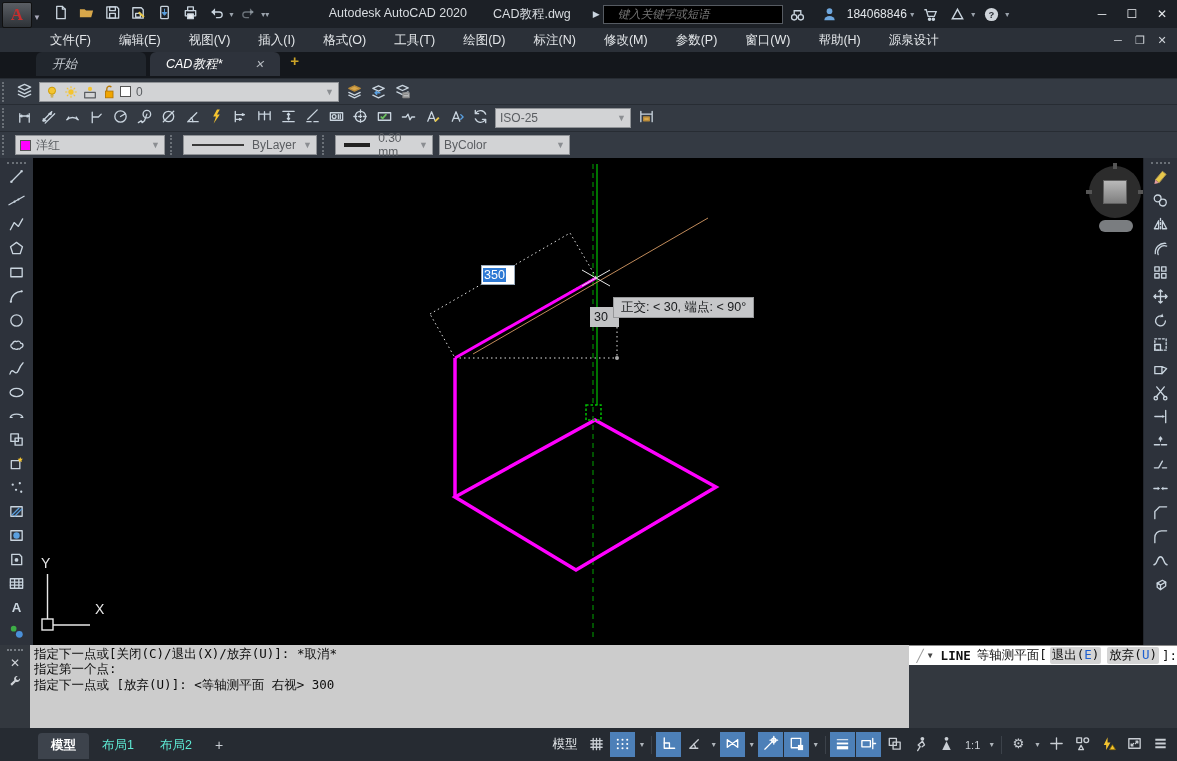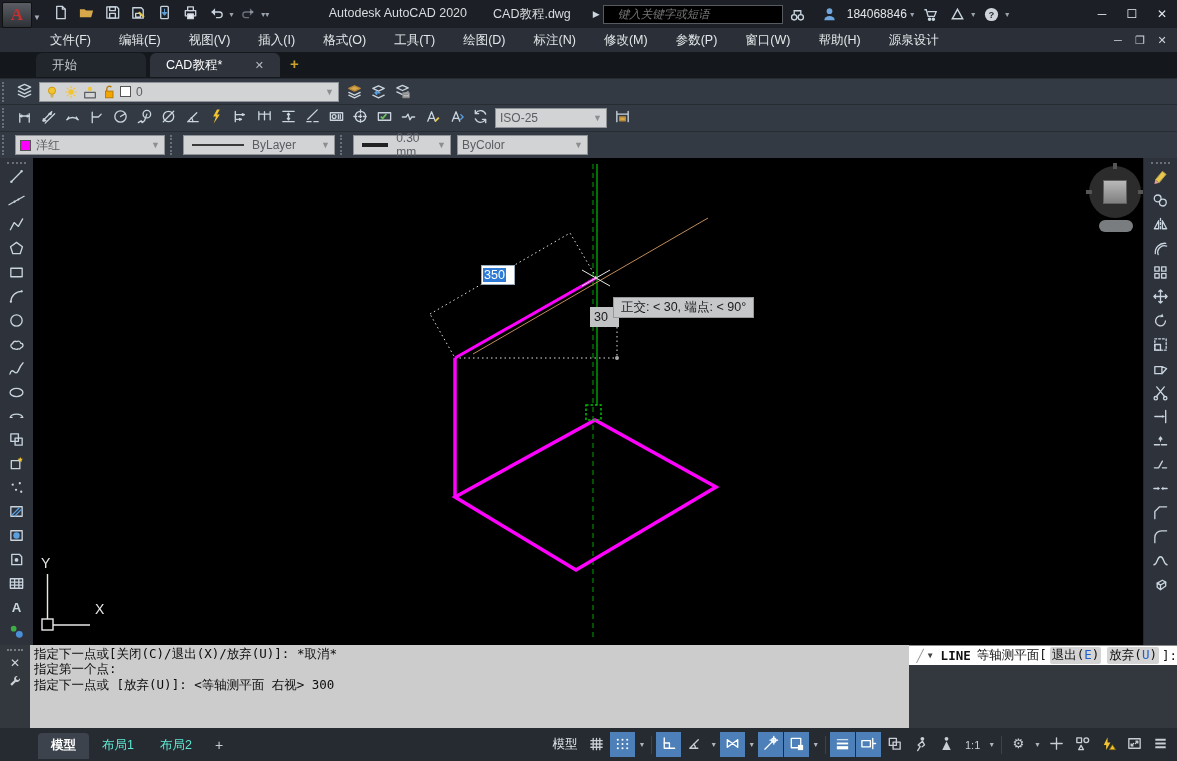--- a/index.html
+++ b/index.html
@@ -33,21 +33,21 @@
   
   .menubar { position:absolute; left:0; top:28px; width:1177px; height:24px; background:#2b3038;
     display:flex; align-items:center; color:#e4e7ea; font-size:12.5px;justify-content:space-between; }
   .menu-item { padding:3px 14px; cursor:default; }
   .doc-ctl { margin-left:auto; display:flex; margin-right:4px; }
   .doc-btn { width:22px; height:20px; display:flex; align-items:center; justify-content:center;
     color:#cfd3d8; font-size:11px; }
 
   
   .doctabs { position:absolute; left:0; top:52px; width:1177px; height:26px; background:#14171c;
-    display:flex; align-items:center; }
+    display:flex; align-items:flex-start;font-style:italic; }
   .dtab { height:24px; display:flex; align-items:center; padding:0 16px; font-size:12.5px;
     color:#c7ccd2; background:#21262d; border-radius:6px 6px 0 0; margin-left:4px; min-width:110px; }
   .dtab.active { background:#2e333c; color:#fff; min-width:130px; justify-content:space-between; }
   .dtab .closex { color:#b6bbc1; font-size:11px; margin-left:26px; }
   .newtab { color:#c9a227; font-size:15px; font-weight:bold; margin:0 0 3px 10px; }
 
   
   .trow { position:absolute; left:0; width:1177px; background:#343a43; display:flex; align-items:center; border-top:1px solid #272c33; }
   .trow1 { top:78px;  height:26px; }
   .trow2 { top:104px; height:27px; }
@@ -502,21 +502,21 @@
         </button>
         <button class="tbtn">
           <span class="icon"><svg viewBox="0 0 18 18" width="17" height="17">
               <g stroke="currentColor" fill="none" stroke-width="1.4" stroke-linecap="round" stroke-linejoin="round">
                 <path d="M14.5 6.5a6 6 0 0 0-10.5-1M3.5 11.5a6 6 0 0 0 10.5 1"></path>
                 <path d="M3.5 2.5v3.5H7M14.5 15.5V12H11"></path>
               </g>
             </svg></span>
         </button>
       </span>
-    <div class="combo" style="width:112px">
+    <div class="combo" style="width:136px">
       <span>ISO-25</span>
       <span class="chev">▼</span>
     </div>
     <span id="dim-tail-btn">
         <button class="tbtn">
           <span class="icon"><svg viewBox="0 0 18 18" width="17" height="17">
               <g stroke="currentColor" fill="none" stroke-width="1.4" stroke-linecap="round" stroke-linejoin="round">
                 <path d="M3 3.5v11M15 3.5v11M3 6.5h12"></path>
                 <rect x="6" y="9.5" width="6" height="4" fill="#d8a74a" stroke="#b88a3a"></rect>
               </g>
@@ -526,21 +526,21 @@
   </div>
 
   <div class="trow trow3">
     <div class="grip"></div>
     <div class="combo" style="width:150px">
       <span class="swatch" id="color-swatch" style="background: rgb(255, 0, 255);"></span>
       <span>洋红</span>
       <span class="chev">▼</span>
     </div>
     <div class="grip"></div>
-    <div class="combo" style="width:152px">
+    <div class="combo" style="width:134px">
       <span class="lt-line"></span>
       <span>ByLayer</span>
       <span class="chev">▼</span>
     </div>
     <div class="grip"></div>
     <div class="combo" style="width:98px">
       <span class="lw-line"></span>
       <span>0.30 mm</span>
       <span class="chev">▼</span>
     </div>

